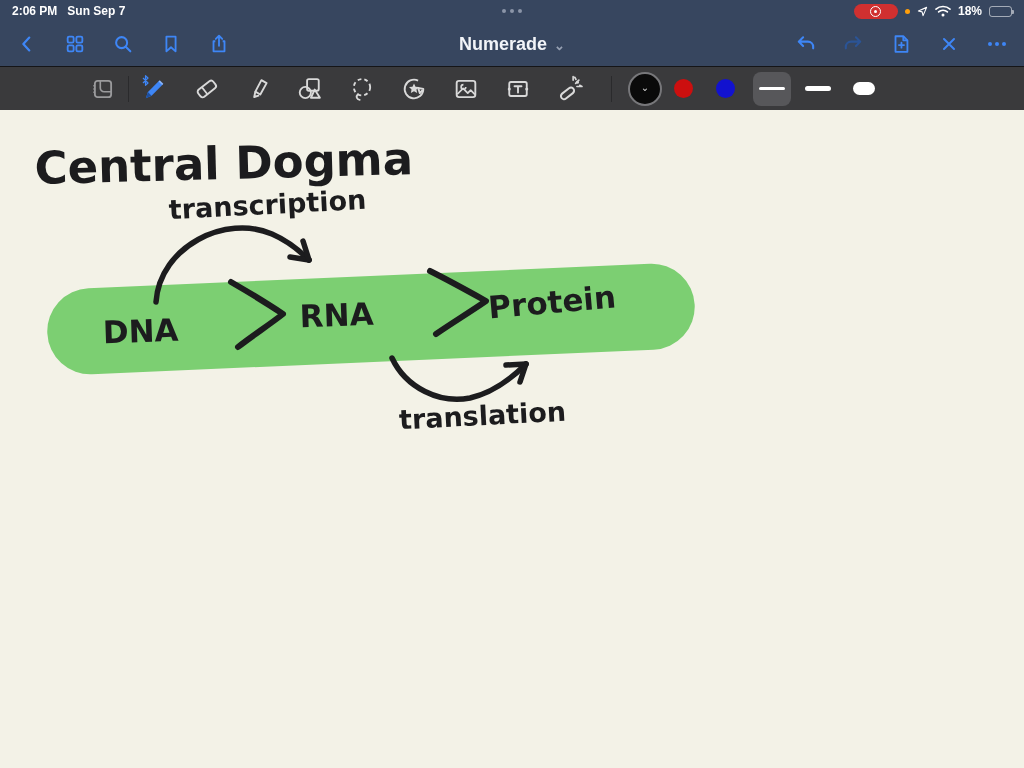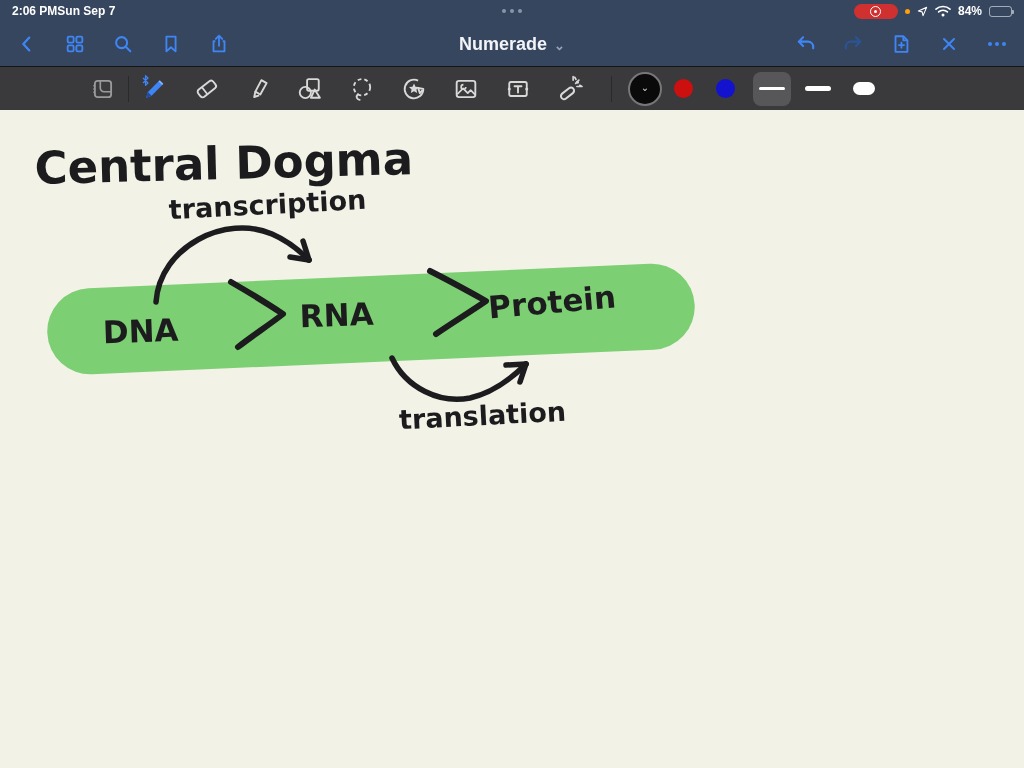--- a/index.html
+++ b/index.html
@@ -3,21 +3,21 @@
 <meta charset="utf-8">
 <style>
   html,body{margin:0;padding:0;background:#000;}
   .screen{position:relative;width:1024px;height:768px;overflow:hidden;
           font-family:"Liberation Sans",sans-serif;-webkit-font-smoothing:antialiased;}
 
   
   .statusbar{position:absolute;top:0;left:0;right:0;height:22px;background:#37465f;
              display:flex;align-items:center;justify-content:space-between;
              color:#fff;font-size:12px;font-weight:bold;padding:0 12px;box-sizing:border-box;}
-  .sb-left{display:flex;align-items:center;justify-content:space-between;}
+  .sb-left{display:flex;gap:10px;align-items:center;justify-content:space-between;}
   .sb-center{position:absolute;left:50%;top:0;transform:translateX(-50%);height:22px;
              display:flex;align-items:center;gap:4px;}
   .sb-center i{width:4px;height:4px;border-radius:50%;background:#8b95a8;display:block;}
   .sb-right{display:flex;align-items:center;gap:7px;}
   .rec-pill{width:44px;height:15px;border-radius:8px;background:#d03030;display:flex;
             align-items:center;justify-content:center;}
   .rec-ring{width:9px;height:9px;border:1.5px solid #fff;border-radius:50%;
             display:flex;align-items:center;justify-content:center;}
   .rec-dot{width:3px;height:3px;border-radius:50%;background:#fff;}
   .orange-dot{width:5px;height:5px;border-radius:50%;background:#ff9f0a;}
@@ -88,21 +88,21 @@
       </span>
       <span class="orange-dot"></span>
       <svg width="11" height="11" viewBox="0 0 12 12">
         <path d="M10.5 1.5 L6.6 10.5 L5.6 6.4 L1.5 5.4 Z" fill="none" stroke="#fff" stroke-width="1.2" stroke-linejoin="round"></path>
       </svg>
       <svg width="16" height="12" viewBox="0 0 16 12">
         <path d="M1 4.2 C4.8 .6 11.2 .6 15 4.2" fill="none" stroke="#fff" stroke-width="1.6" stroke-linecap="round"></path>
         <path d="M3.6 6.9 C6 4.6 10 4.6 12.4 6.9" fill="none" stroke="#fff" stroke-width="1.6" stroke-linecap="round"></path>
         <circle cx="8" cy="10" r="1.5" fill="#fff"></circle>
       </svg>
-      <span>84%</span>
+      <span>18%</span>
       <span class="battery">
         <span class="fill"></span><span class="tip"></span>
       </span>
     </div>
   </div>
 
   <div class="navbar">
     <div class="nav-group">
       <button class="nav-btn">
         <svg width="22" height="22" viewBox="0 0 24 24">

